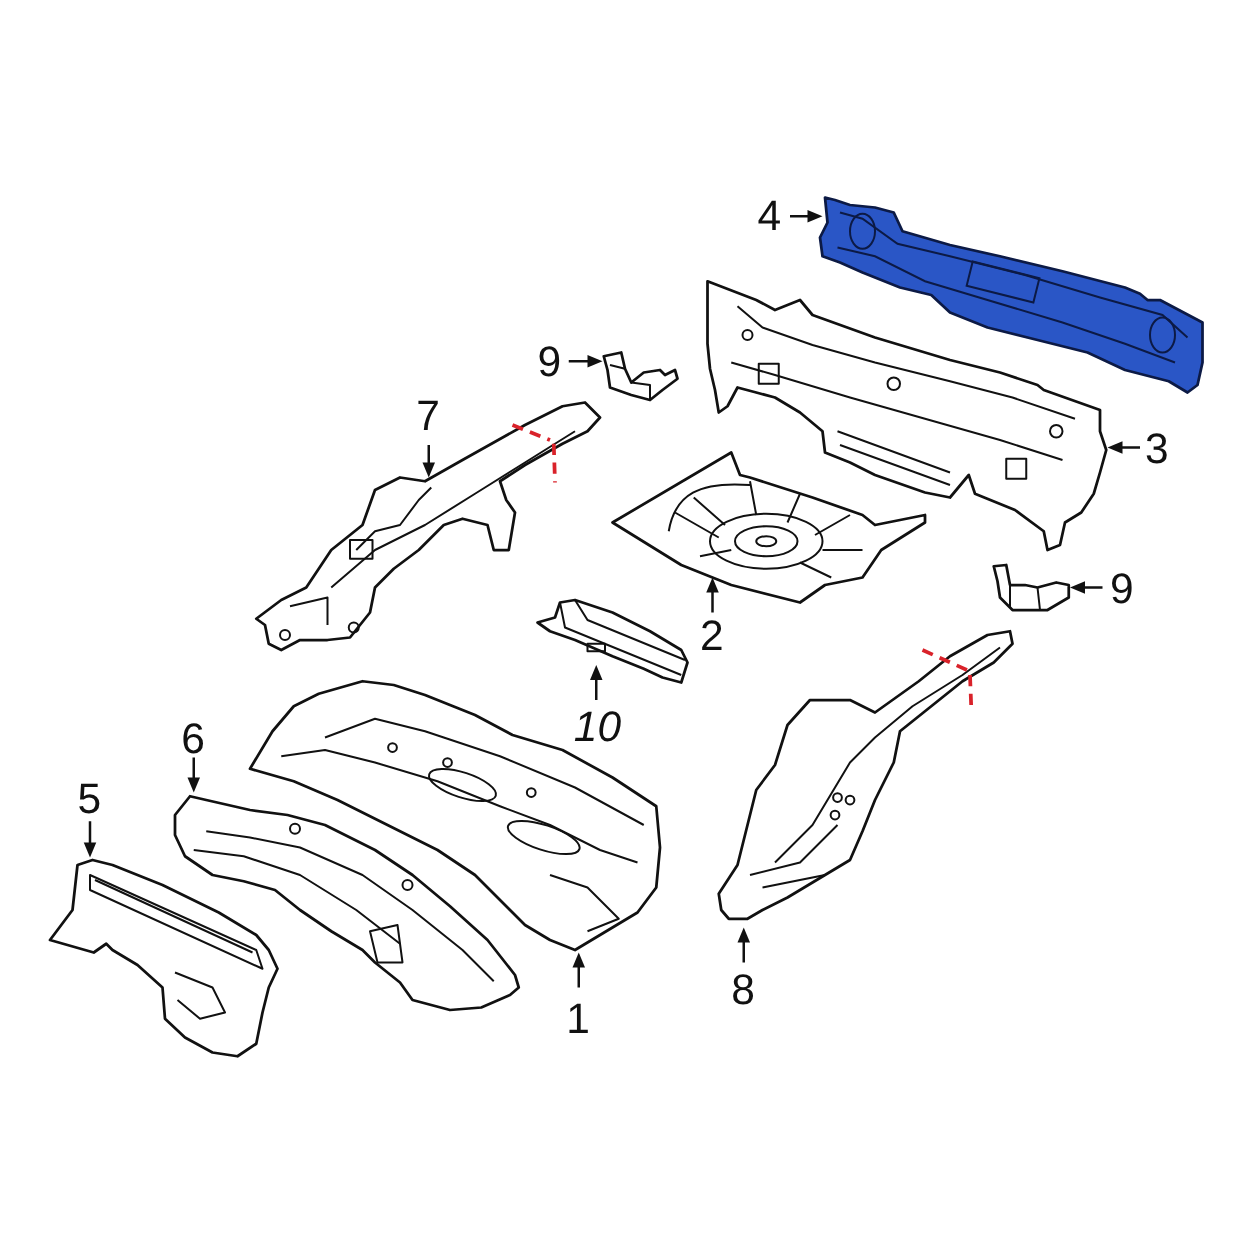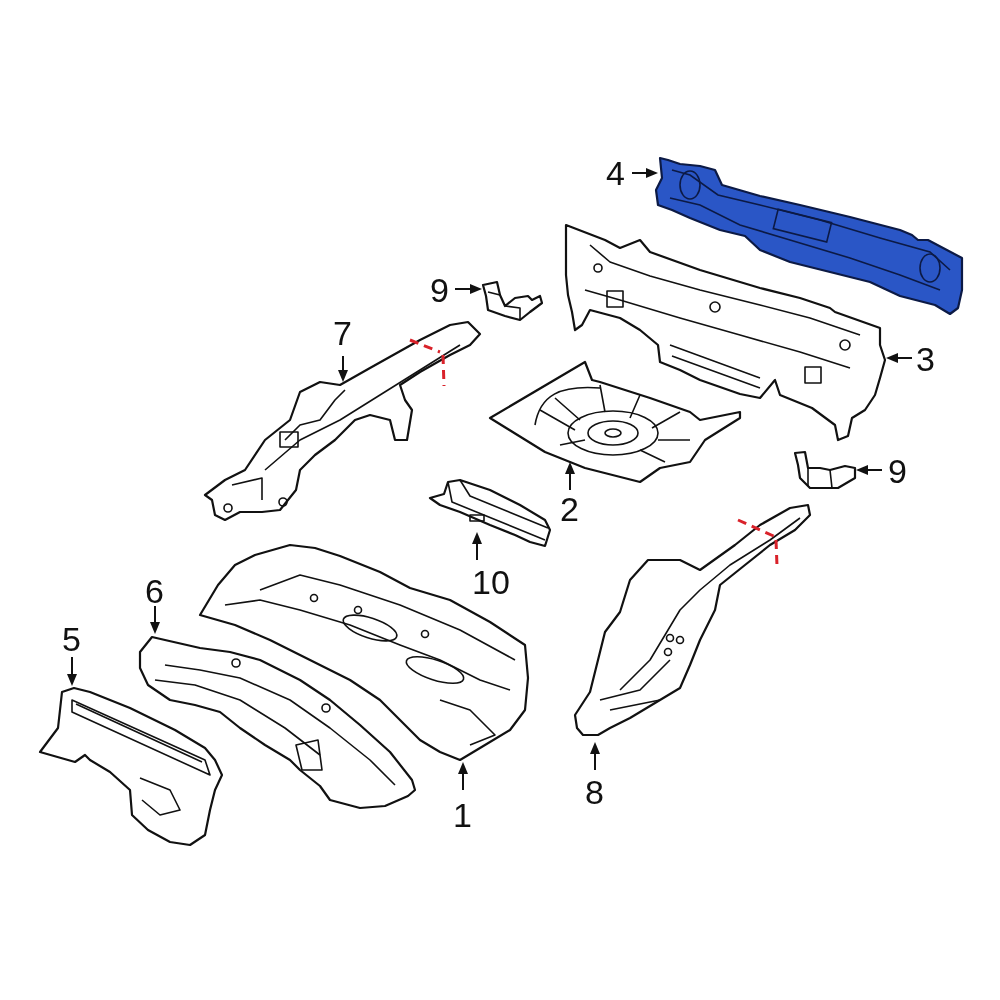--- a/index.html
+++ b/index.html
@@ -152,17 +152,17 @@
       <polygon class="head" points="595,742 590,754 600,754"></polygon>
   </g>
 </svg>
 
 <div class="callout" style="left:606px;top:156px;">4</div>
 <div class="callout" style="left:430px;top:273px;">9</div>
 <div class="callout" style="left:333px;top:316px;">7</div>
 <div class="callout" style="left:916px;top:342px;">3</div>
 <div class="callout" style="left:560px;top:492px;">2</div>
 <div class="callout" style="left:888px;top:454px;">9</div>
-<div class="callout" style="left:472px;top:565px;">10</div>
+<div class="callout" style="left:459px;top:565px;font-style:italic;">10</div>
 <div class="callout" style="left:145px;top:574px;">6</div>
 <div class="callout" style="left:62px;top:622px;">5</div>
 <div class="callout" style="left:453px;top:798px;">1</div>
 <div class="callout" style="left:585px;top:775px;">8</div>
 
 </body></html>

